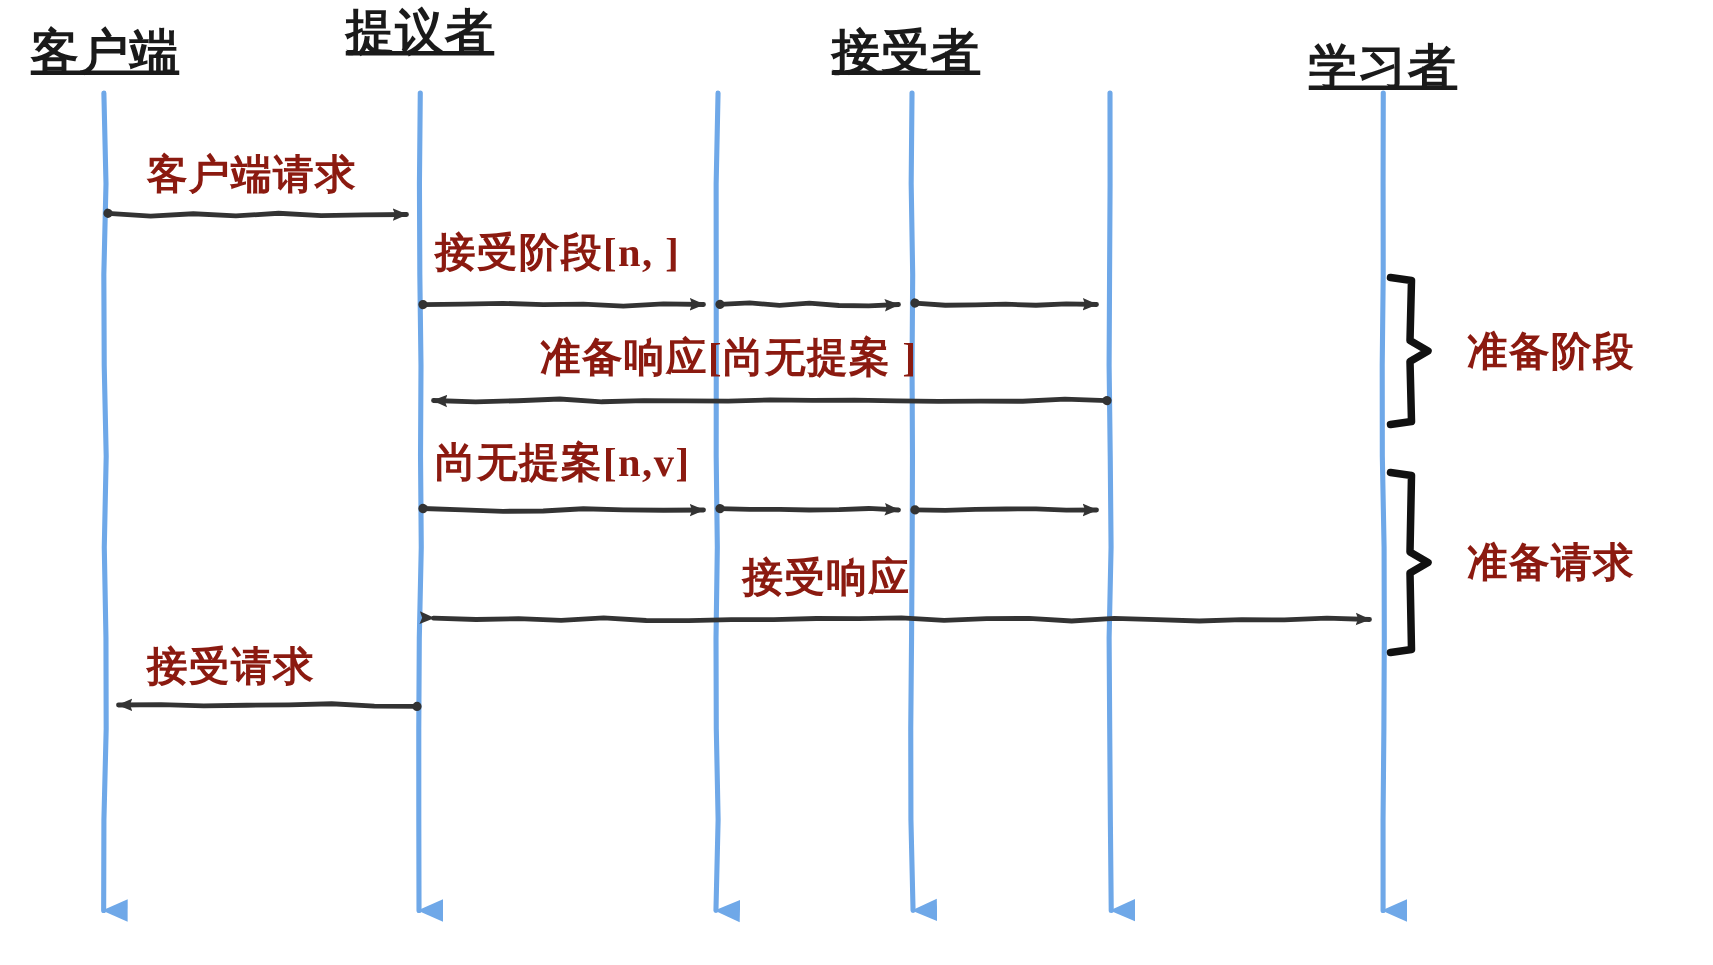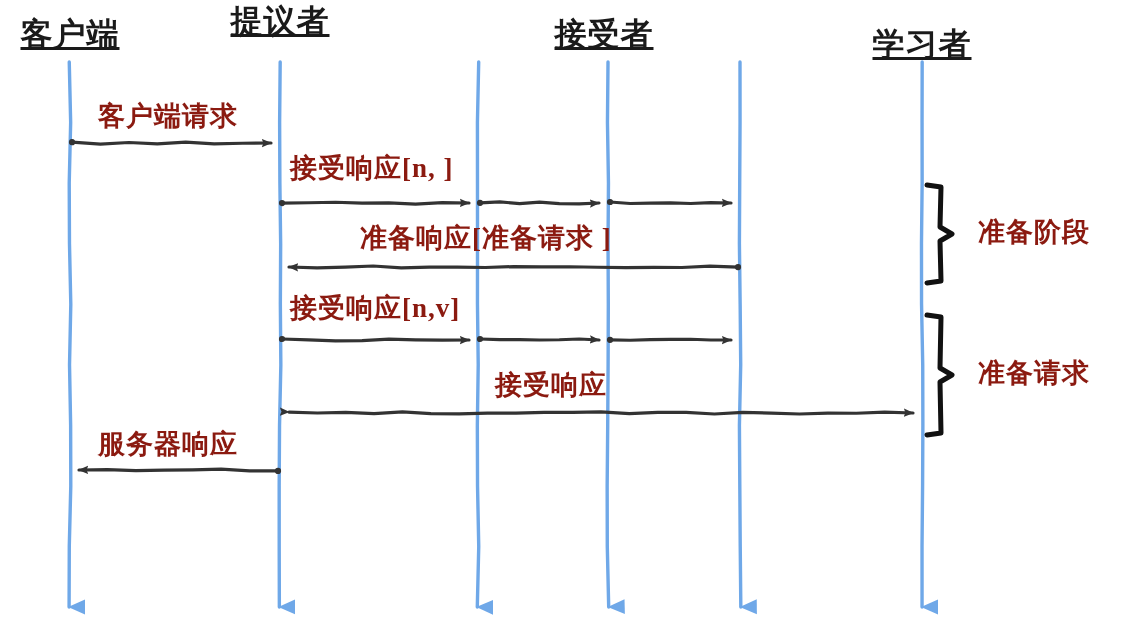--- a/index.html
+++ b/index.html
@@ -44,21 +44,21 @@
     font-family: "Liberation Serif", serif;
     font-weight: 600;
     letter-spacing: 1px;
     line-height: 1;
   }
   .phase-label {
     position: absolute;
     white-space: nowrap;
     color: #8B1A10;
     font-size: 27px;
-    font-family: Liberation Mono, monospace;
+    font-family: Liberation Serif, serif;
     font-weight: 600;
     letter-spacing: 1px;
     line-height: 1;
   }
 </style>
 </head>
 <body>
 
 <div id="diagram-root">
 
@@ -105,24 +105,24 @@
   </svg>
 
   <div id="actor-labels">
       <div class="actor-label" style="left: 70px; top: 18px;">客户端</div>
       <div class="actor-label" style="left: 280px; top: 5px;">提议者</div>
       <div class="actor-label" style="left: 604px; top: 18px;">接受者</div>
       <div class="actor-label" style="left: 922px; top: 28px;">学习者</div>
     </div>
   <div id="message-labels">
       <div class="msg-label" style="left: 98px; top: 103px;">客户端请求</div>
-      <div class="msg-label" style="left: 290px; top: 155px;">接受响应[n, ]</div>
-      <div class="msg-label" style="left: 360px; top: 225px;">准备响应[准备请求 ]</div>
-      <div class="msg-label" style="left: 290px; top: 295px;">接受响应[n,v]</div>
+      <div class="msg-label" style="left: 290px; top: 155px;">接受阶段[n, ]</div>
+      <div class="msg-label" style="left: 360px; top: 225px;">准备响应[尚无提案 ]</div>
+      <div class="msg-label" style="left: 290px; top: 295px;">尚无提案[n,v]</div>
       <div class="msg-label" style="left: 495px; top: 372px;">接受响应</div>
-      <div class="msg-label" style="left: 98px; top: 431px;">服务器响应</div>
+      <div class="msg-label" style="left: 98px; top: 431px;">接受请求</div>
     </div>
   <div id="phase-labels">
       <div class="phase-label" style="left: 978px; top: 221px;">准备阶段</div>
       <div class="phase-label" style="left: 978px; top: 362px;">准备请求</div>
     </div>
 
 </div>
 
 </body></html>

